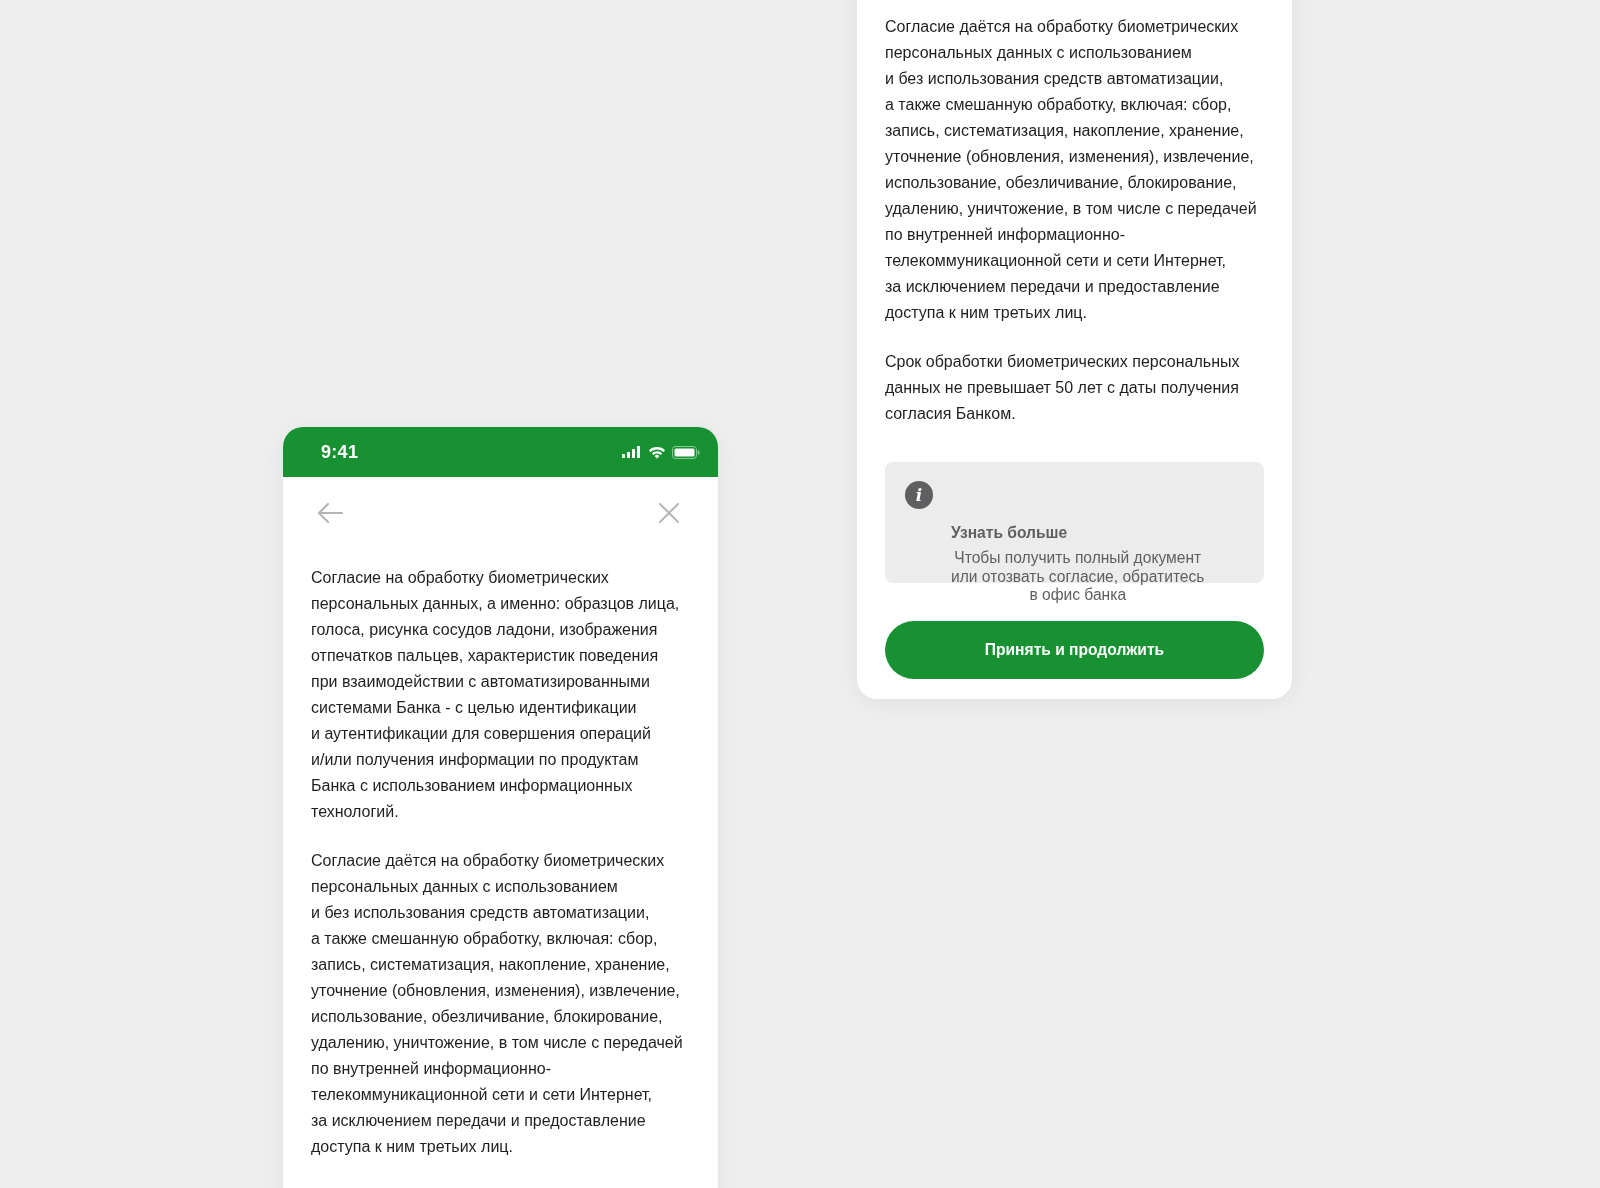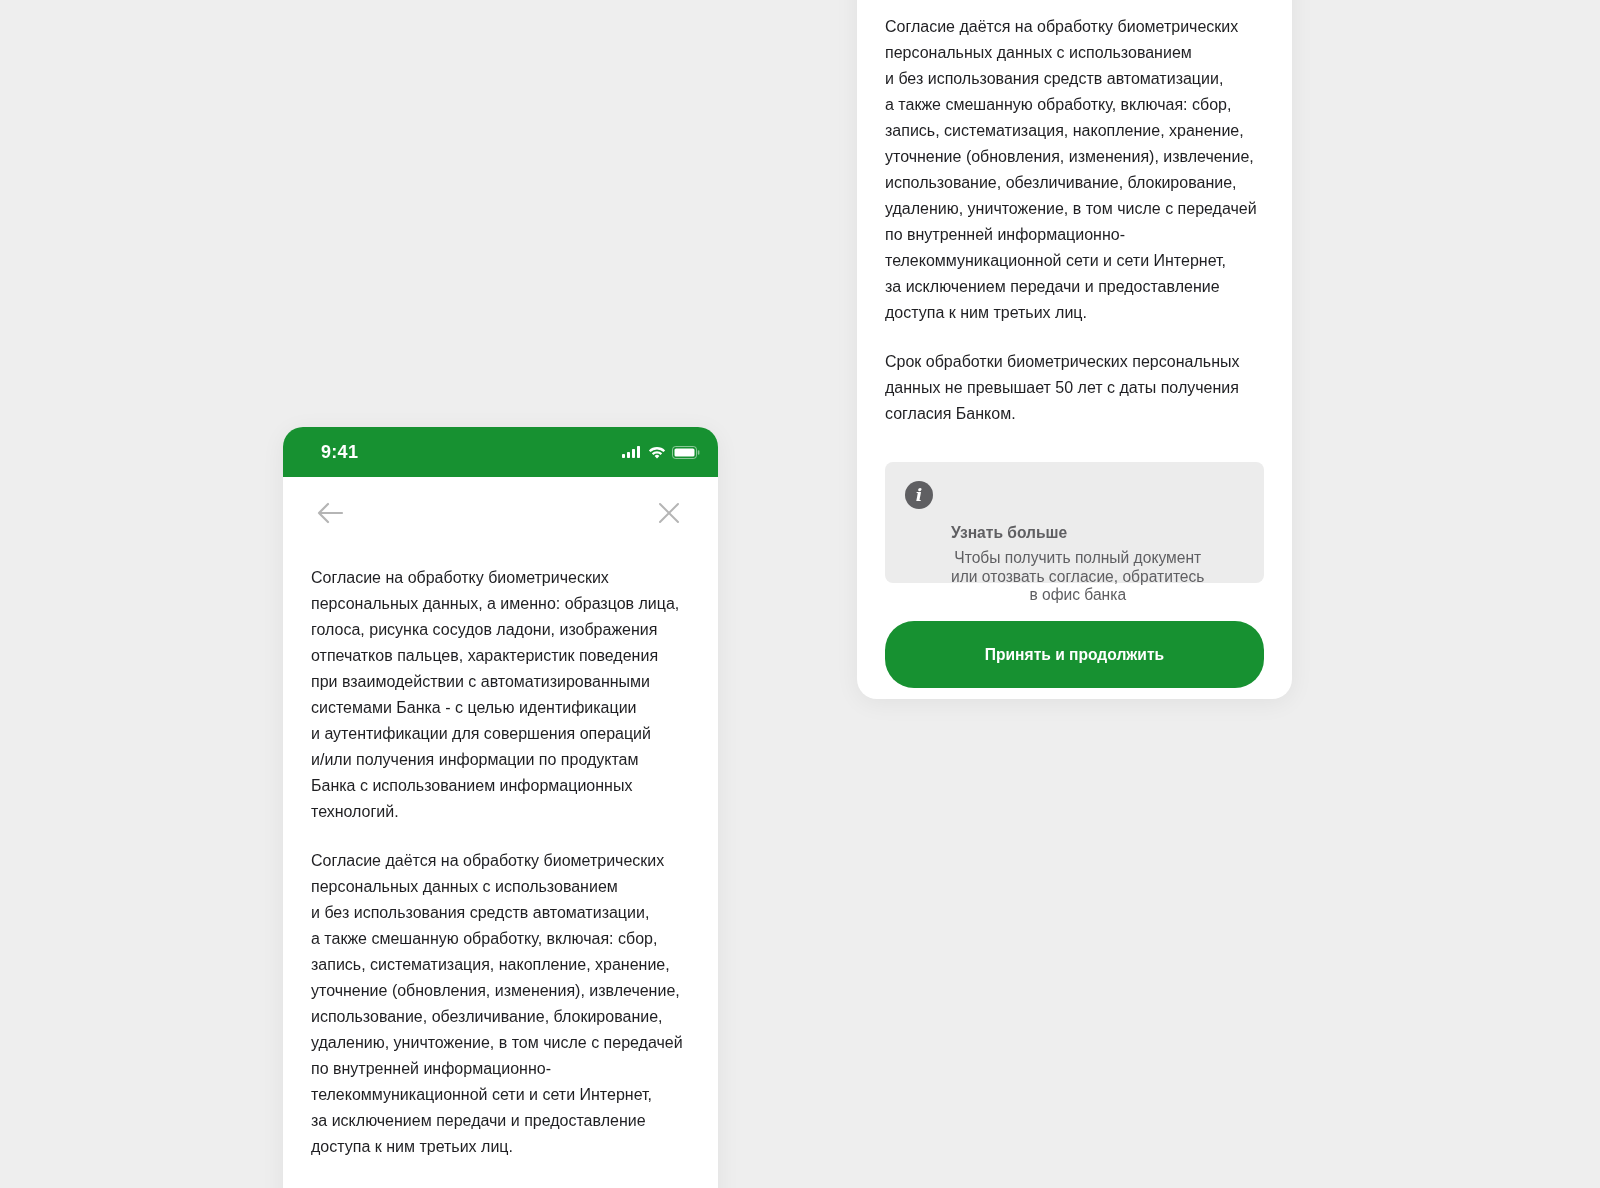--- a/index.html
+++ b/index.html
@@ -79,21 +79,21 @@
       font-weight: 700;
       font-size: 17px;
       display: flex; align-items: center; justify-content: center;
       margin-top: 1px;
     }
     .info-title { font-size: 15.6px; font-weight: 700; color: #5f5f62; margin-bottom: 7px; margin-top: 44px; }
     .info-text { font-size: 15.6px; line-height: 18.5px; color: #5f5f62; white-space: pre-line; text-align: center; }
     .primary-btn {
       margin-top: 38px;
       width: 100%;
-      height: 67px;
+      height: 58px;
       border-radius: 29px;
       background: #179131;
       color: #ffffff;
       border: none;
       font-family: "Liberation Sans", sans-serif;
       font-size: 15.6px;
       font-weight: 700;
       cursor: pointer;
     }
   </style>

